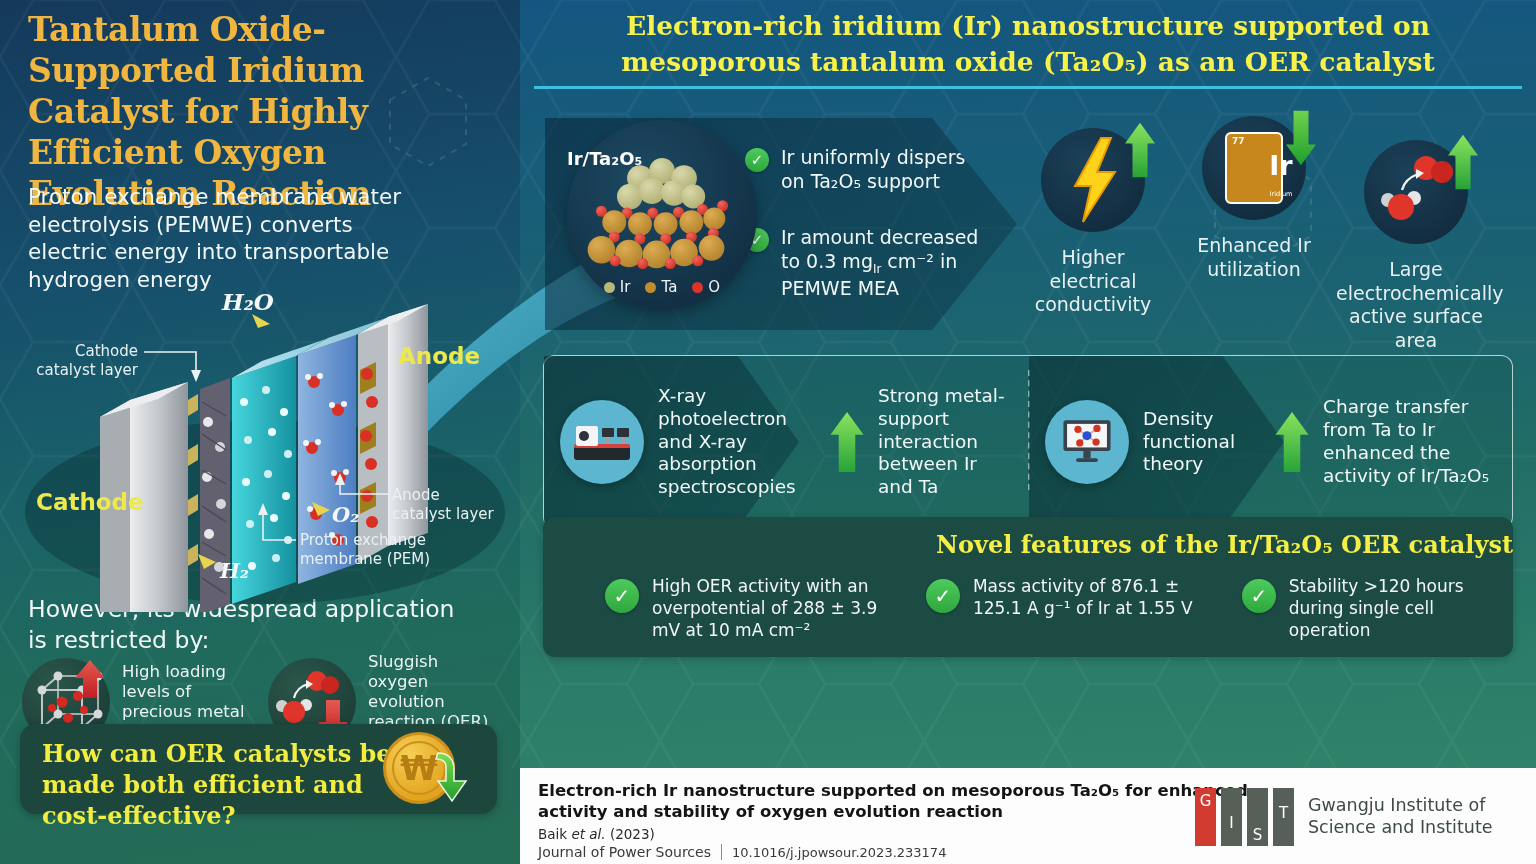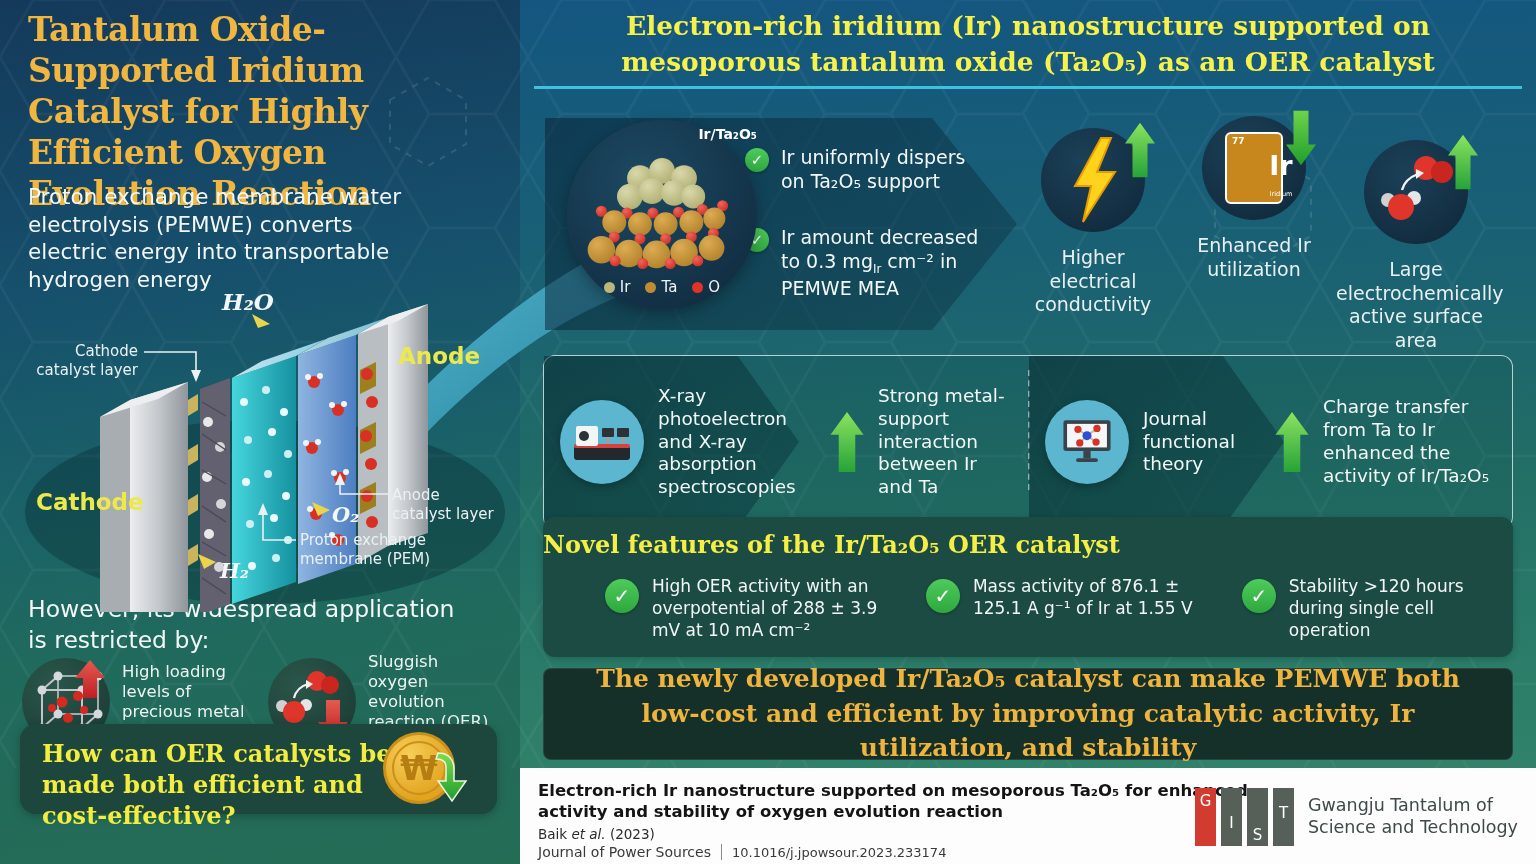--- a/index.html
+++ b/index.html
@@ -41,22 +41,22 @@
   .coin-arrow{position:absolute;right:-24px;bottom:-4px;}
 
   
   .r-header{position:absolute;left:548px;top:8px;width:960px;text-align:center;
     font-family:"DejaVu Serif","Liberation Serif",serif;font-weight:bold;
     font-size:26.5px;line-height:1.35;color:#f7f14b;}
   .r-underline{position:absolute;left:534px;top:86px;width:988px;height:3px;background:#3ec1df;}
 
   .cat-circle{position:absolute;left:567px;top:120px;width:190px;height:190px;border-radius:50%;
     background:radial-gradient(circle at 40% 32%,#1c4a63,#122e43 78%);box-shadow:0 4px 14px rgba(0,0,0,.3);}
-  .cat-label{position:absolute;top:6px;width:100%;text-align:right;
-    font-size:14px;font-weight:bold;color:#fff;}
+  .cat-label{position:absolute;top:28px;width:100%;text-align:left;
+    font-size:18px;font-weight:bold;color:#fff;}
   .cat-atoms{position:absolute;left:12px;top:38px;}
   .cat-legend{position:absolute;bottom:14px;width:100%;display:flex;justify-content:center;gap:15px;}
   .leg-item{display:flex;align-items:center;gap:5px;font-size:15px;color:#f0f5f5;}
   .leg-dot{width:11px;height:11px;border-radius:50%;}
 
   .chevron-bullets{position:absolute;left:545px;top:118px;width:472px;height:212px;
     background:linear-gradient(120deg,rgba(9,34,53,.55),rgba(12,52,68,.45));
     clip-path:polygon(0 0,82% 0,100% 50%,82% 100%,0 100%);}
   .bullet{position:absolute;left:200px;display:flex;gap:12px;align-items:flex-start;width:250px;}
   .bullet.b0{top:28px;} .bullet.b1{top:108px;}
@@ -87,21 +87,21 @@
   .ev-row{position:absolute;left:0;top:0;width:100%;height:100%;display:flex;align-items:center;
     padding:0 16px;box-sizing:border-box;gap:14px;}
   .ev-circ{width:84px;height:84px;border-radius:50%;background:#5cb6d0;flex:0 0 auto;
     display:flex;align-items:center;justify-content:center;box-shadow:0 3px 8px rgba(0,0,0,.25);}
   .ev-method{width:158px;font-size:18.5px;line-height:1.24;color:#f3f8f8;}
   .ev-result{flex:1;font-size:18.5px;line-height:1.24;color:#f3f8f8;}
   .ev-divider{position:absolute;left:484px;top:14px;height:120px;border-left:2px dashed rgba(255,255,255,.5);}
 
   .novel{position:absolute;left:543px;top:517px;width:970px;height:140px;
     background:#1c4b44;border-radius:12px;box-shadow:0 2px 8px rgba(0,0,0,.2);}
-  .novel-title{position:absolute;top:13px;width:100%;text-align:left;
+  .novel-title{position:absolute;top:13px;width:100%;text-align:right;
     font-family:"DejaVu Serif","Liberation Serif",serif;font-weight:bold;font-size:24px;color:#f4ee45;}
   .novel-items{position:absolute;left:0;top:58px;width:100%;display:flex;}
   .novel-item{display:flex;gap:13px;align-items:flex-start;}
   .novel-item p{font-size:17px;line-height:1.3;color:#f2f6f6;}
   .novel-item .check{width:34px;height:34px;font-size:20px;margin-top:4px;}
   .ni0{margin-left:62px;width:290px;} .ni1{margin-left:40px;width:290px;} .ni2{margin-left:35px;width:280px;}
 
   .conclusion{position:absolute;left:543px;top:668px;width:970px;height:92px;
     background:#152f29;border:1px solid rgba(255,255,255,.1);border-radius:8px;
     display:flex;align-items:center;justify-content:center;box-sizing:border-box;}
@@ -558,21 +558,21 @@
                 </g>
               <circle cx="22" cy="14" r="4" fill="#d43325"></circle>
                 <circle cx="43" cy="13" r="4" fill="#d43325"></circle>
               <circle cx="24" cy="29" r="4" fill="#d43325"></circle>
                 <circle cx="42" cy="28" r="4" fill="#d43325"></circle>
               <circle cx="32" cy="21" r="5" fill="#2b4ed8"></circle>
               <rect x="28" y="38" width="8" height="8" fill="#39434c"></rect>
               <rect x="20" y="46" width="24" height="4" rx="2" fill="#39434c"></rect>
             </svg>
           </div>
-          <p class="ev-method" style="width:118px">Journal functional theory</p>
+          <p class="ev-method" style="width:118px">Density functional theory</p>
           <svg width="34" height="60" viewBox="0 0 32 58" style="flex:0 0 auto">
             <polygon points="16,0 32,22 24,22 24,58 8,58 8,22 0,22" fill="url(#gUp)"></polygon>
           </svg>
           <p class="ev-result">Charge transfer from Ta to Ir enhanced the activity of Ir/Ta₂O₅</p>
         </div>
       </div>
     </div>
 
     
     <div class="novel">
@@ -587,23 +587,20 @@
           <p>Mass activity of 876.1 ± 125.1 A g⁻¹ of Ir at 1.55 V</p>
         </div>
         <div class="novel-item ni2">
           <div class="check">✓</div>
           <p>Stability &gt;120 hours during single cell operation</p>
         </div>
       </div>
     </div>
 
     
-    <div class="conclusion">
-      <p>The newly developed Ir/Ta₂O₅ catalyst can make PEMWE both low-cost and efficient by improving catalytic activity, Ir utilization, and stability</p>
-    </div>
 
     
     <div class="footer">
       <p class="f-title">Electron-rich Ir nanostructure supported on mesoporous Ta₂O₅ for enhanced activity and stability of oxygen evolution reaction</p>
       <p class="f-authors">Baik <i>et al.</i> (2023)</p>
       <div class="f-journal-row">
         <span class="f-journal">Journal of Power Sources</span>
         <span class="f-div"></span>
         <span class="f-doi">10.1016/j.jpowsour.2023.233174</span>
       </div>
@@ -615,17 +612,17 @@
           <div class="g-bar">
               <span class="g-letter" style="top:26px">I</span>
             </div>
           <div class="g-bar">
               <span class="g-letter" style="top:38px">S</span>
             </div>
           <div class="g-bar">
               <span class="g-letter" style="top:16px">T</span>
             </div>
         </div>
-        <div class="gist-name">Gwangju Tantalum of Science and Technology</div>
+        <div class="gist-name">Gwangju Institute of Science and Institute</div>
       </div>
     </div>
   </div>
 </div>
 
 </body></html>

